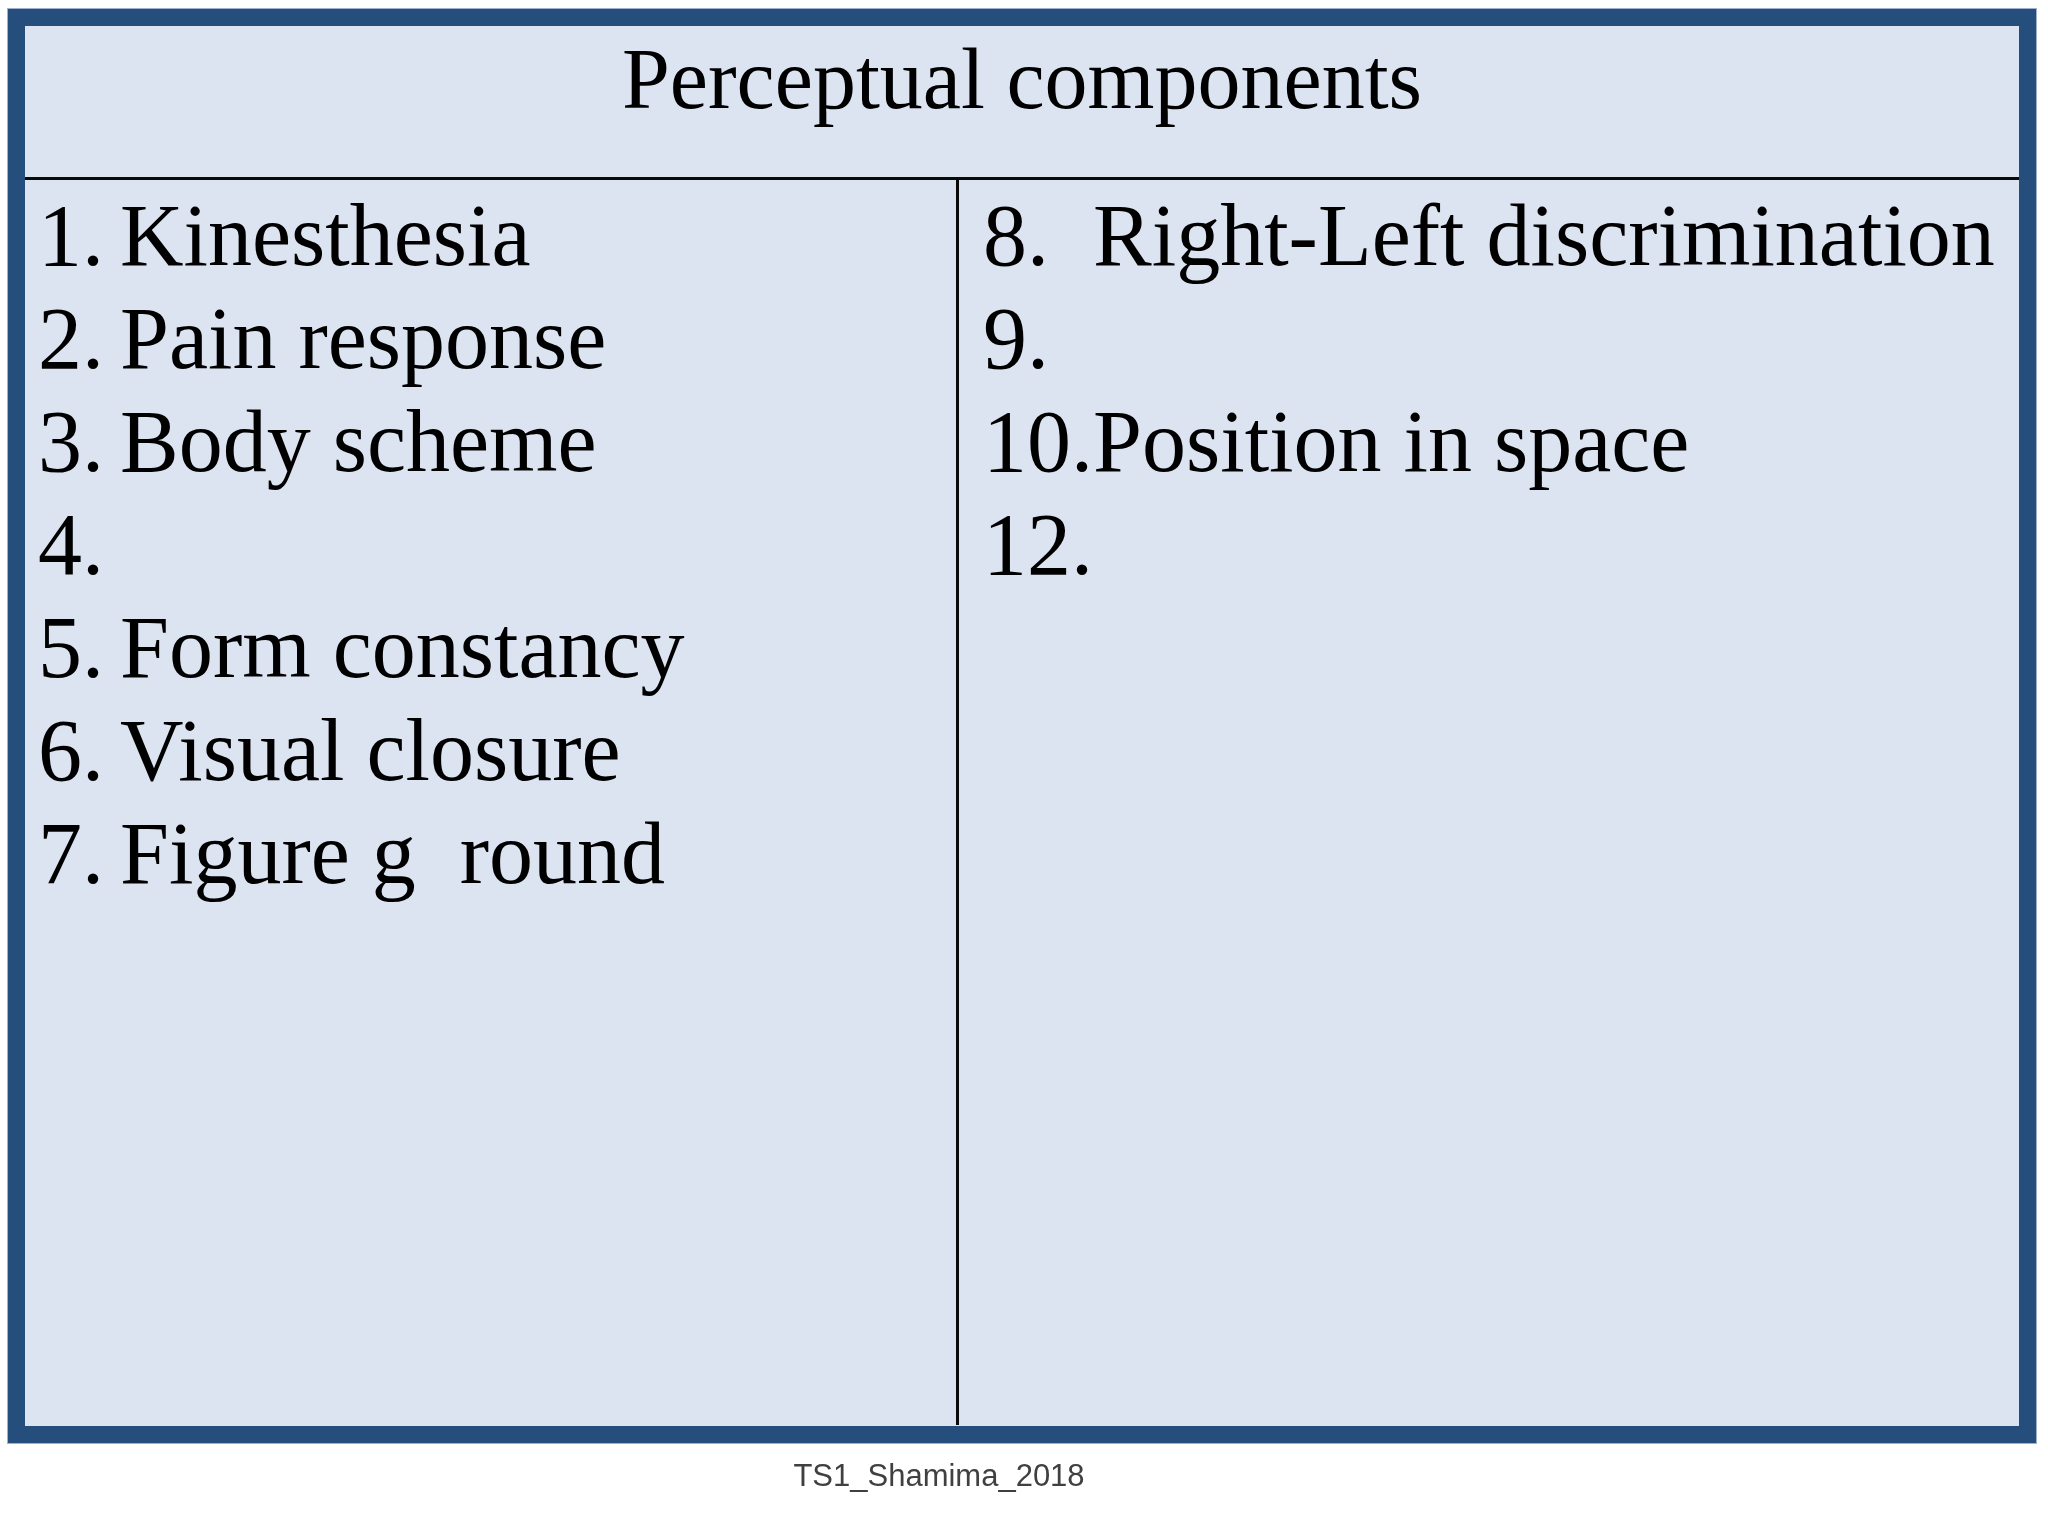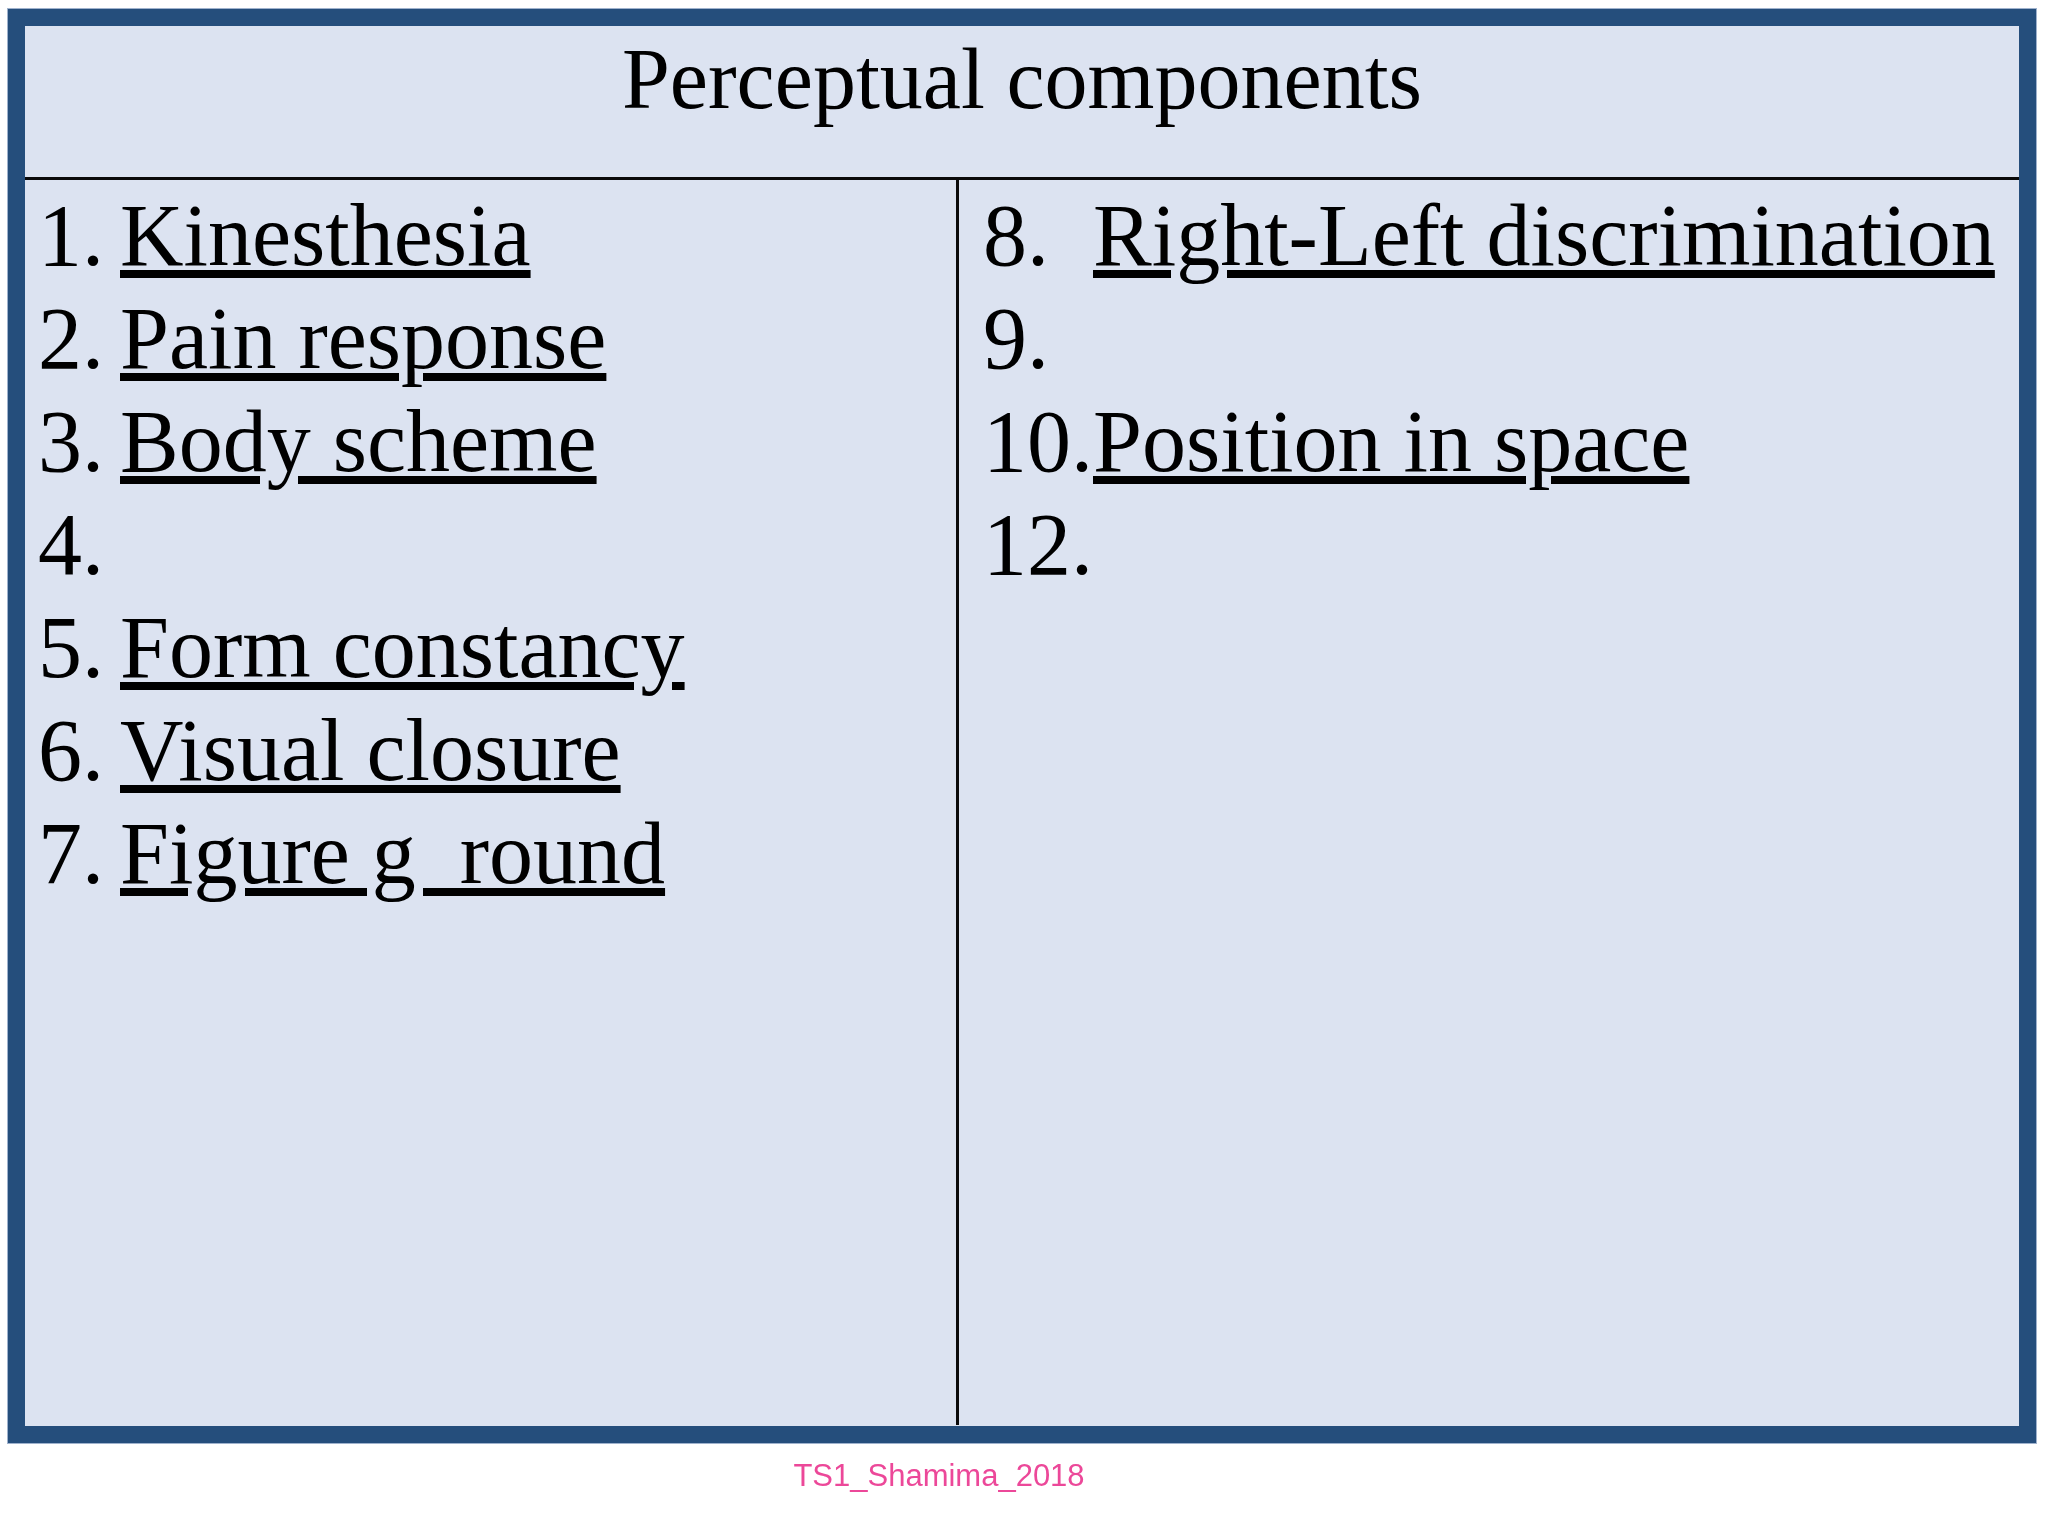--- a/index.html
+++ b/index.html
@@ -68,30 +68,30 @@
     display: flex;
     font-size: 88px;
     line-height: 103px;
     color: #000000;
   }
   .col-left .item { padding-left: 13px; }
   .col-left .num  { width: 82px; flex: 0 0 82px; }
   .col-right .item { padding-left: 24px; }
   .col-right .num  { width: 110px; flex: 0 0 110px; }
   .num { display: inline-block; }
-  .txt { white-space: pre-wrap; text-decoration: underline; }
+  .txt { white-space: pre-wrap; }
   .footer {
     position: absolute;
     left: 0;
     top: 1458px;
     width: 1878px; 
     text-align: center;
     font-family: "Liberation Sans", sans-serif;
     font-size: 31px;
-    color: #ec4899;
+    color: #404040;
   }
 </style>
 </head>
 <body>
 
 <div class="page">
   <div class="slide">
 
     <div class="title-band">
       <span>Perceptual components</span>

